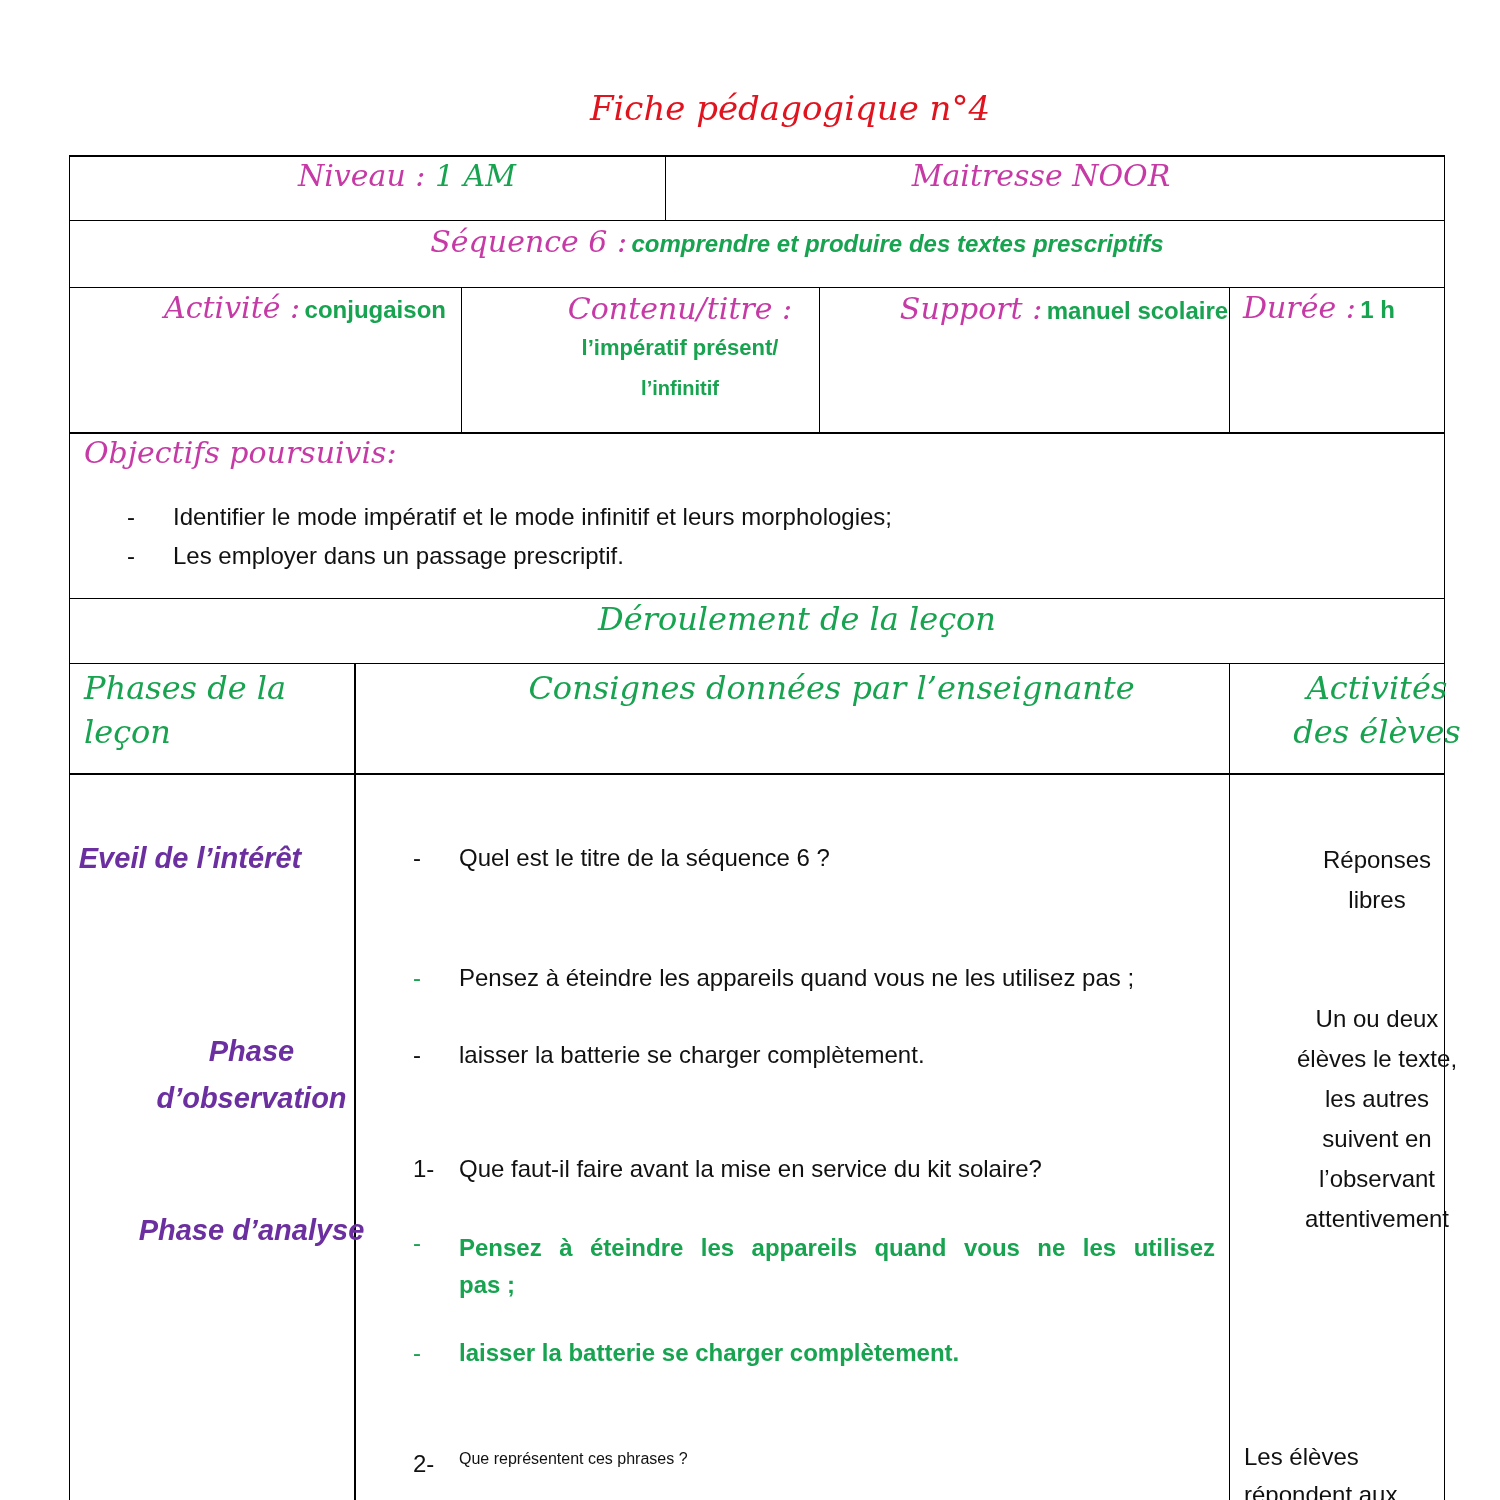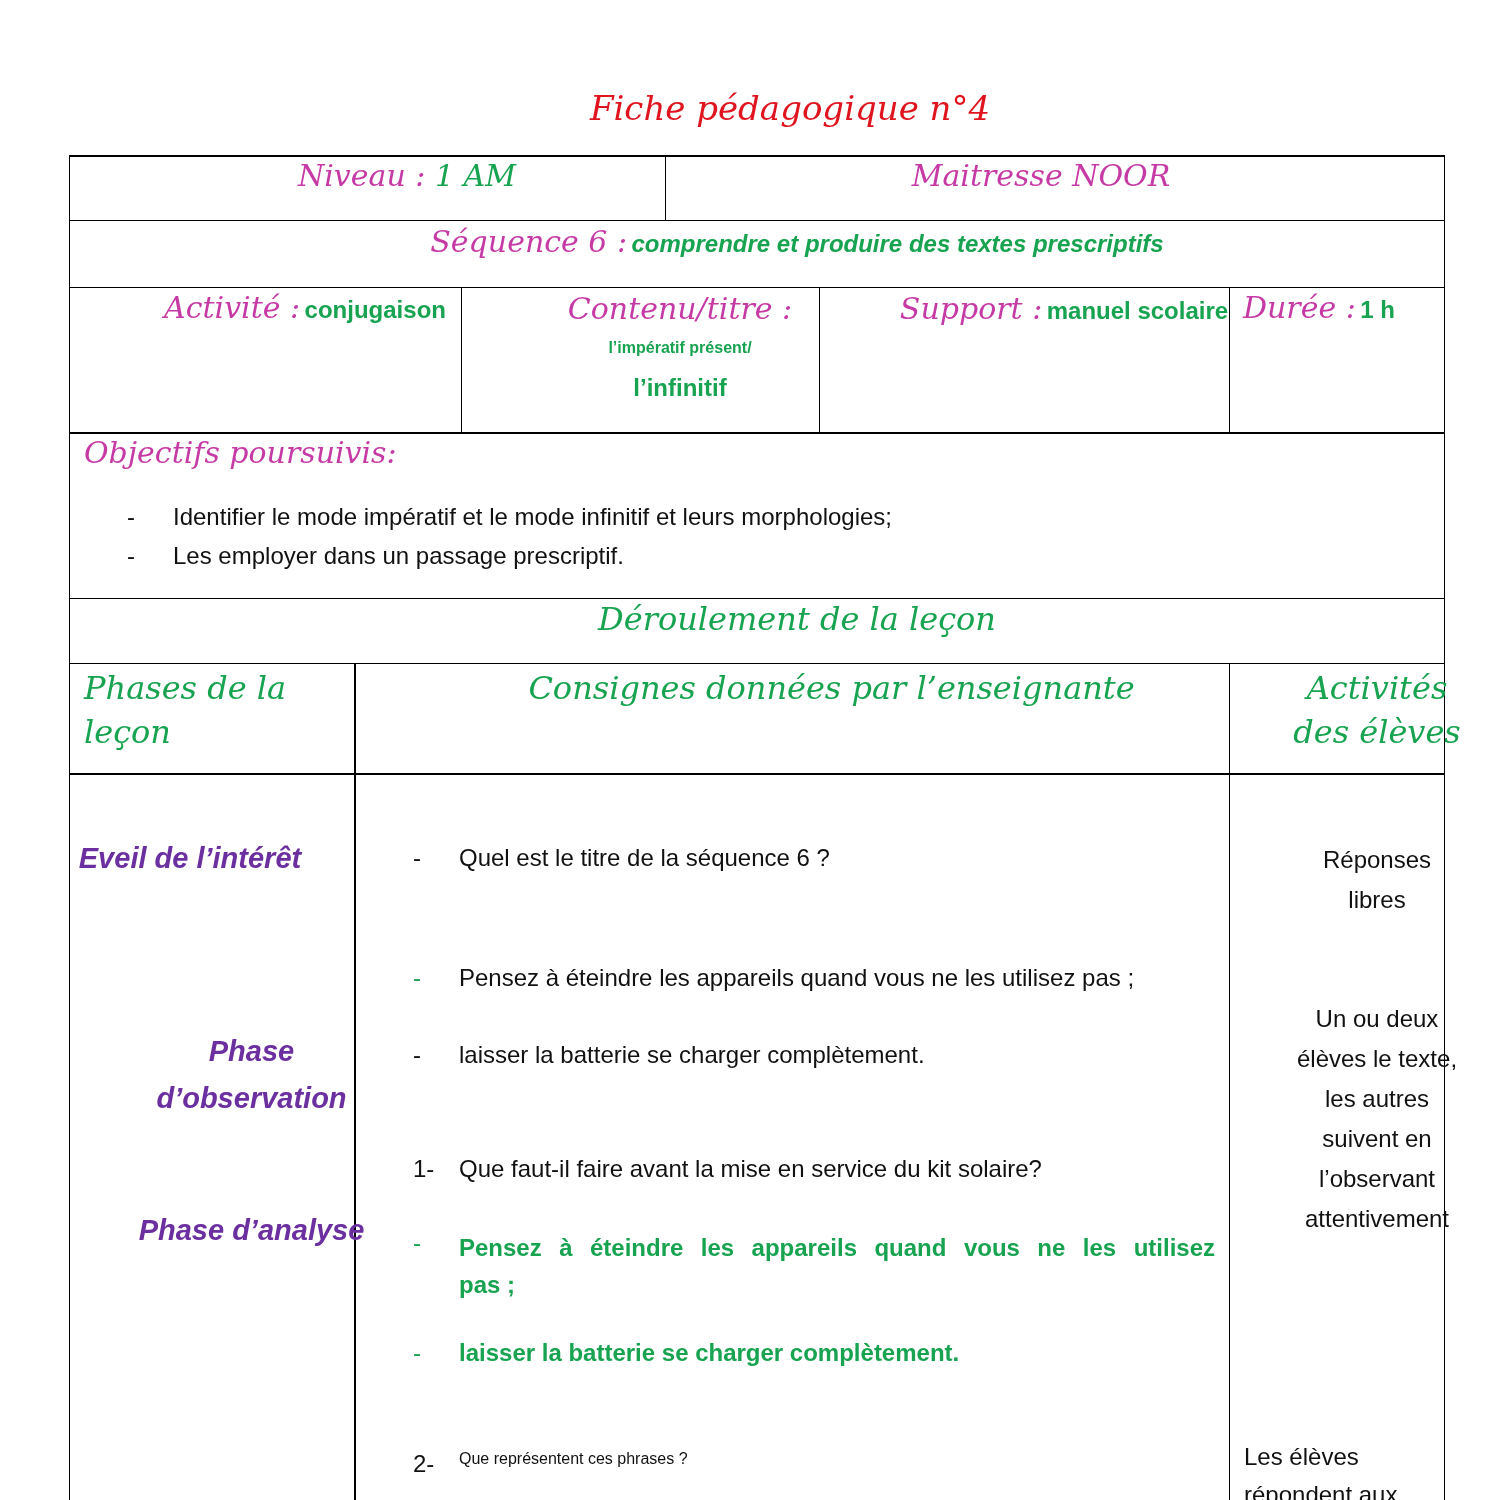--- a/index.html
+++ b/index.html
@@ -52,22 +52,22 @@
   <span class="calibri green bold" style="font-size:24px; font-style:italic;">comprendre et produire des textes prescriptifs</span>
 </div>
 
 <div class="abs center" style="left:69px; width:392px; top:290px;">
   <span class="script magenta" style="font-size:30px;">Activité :</span>
   <span class="calibri green bold" style="font-size:24px;">conjugaison</span>
 </div>
 
 <div class="abs center" style="left:461px; width:358px; top:290px;">
   <div class="script magenta" style="font-size:30px; line-height:38px;">Contenu/titre :</div>
-  <div class="calibri green bold" style="font-size:16px; line-height:40px;">l’impératif présent/</div>
-  <div class="calibri green bold" style="font-size:24px; line-height:40px;">l’infinitif</div>
+  <div class="calibri green bold" style="font-size:22px; line-height:40px;">l’impératif présent/</div>
+  <div class="calibri green bold" style="font-size:20px; line-height:40px;">l’infinitif</div>
 </div>
 
 <div class="abs center" style="left:819px; width:410px; top:290px;">
   <div style="line-height:38px;">
     <span class="script magenta" style="font-size:30px;">Support :</span>
     <span class="calibri green bold" style="font-size:24px;">manuel scolaire</span>
   </div>
 </div>
 
 <div class="abs" style="left:1243px; width:200px; top:290px;">

